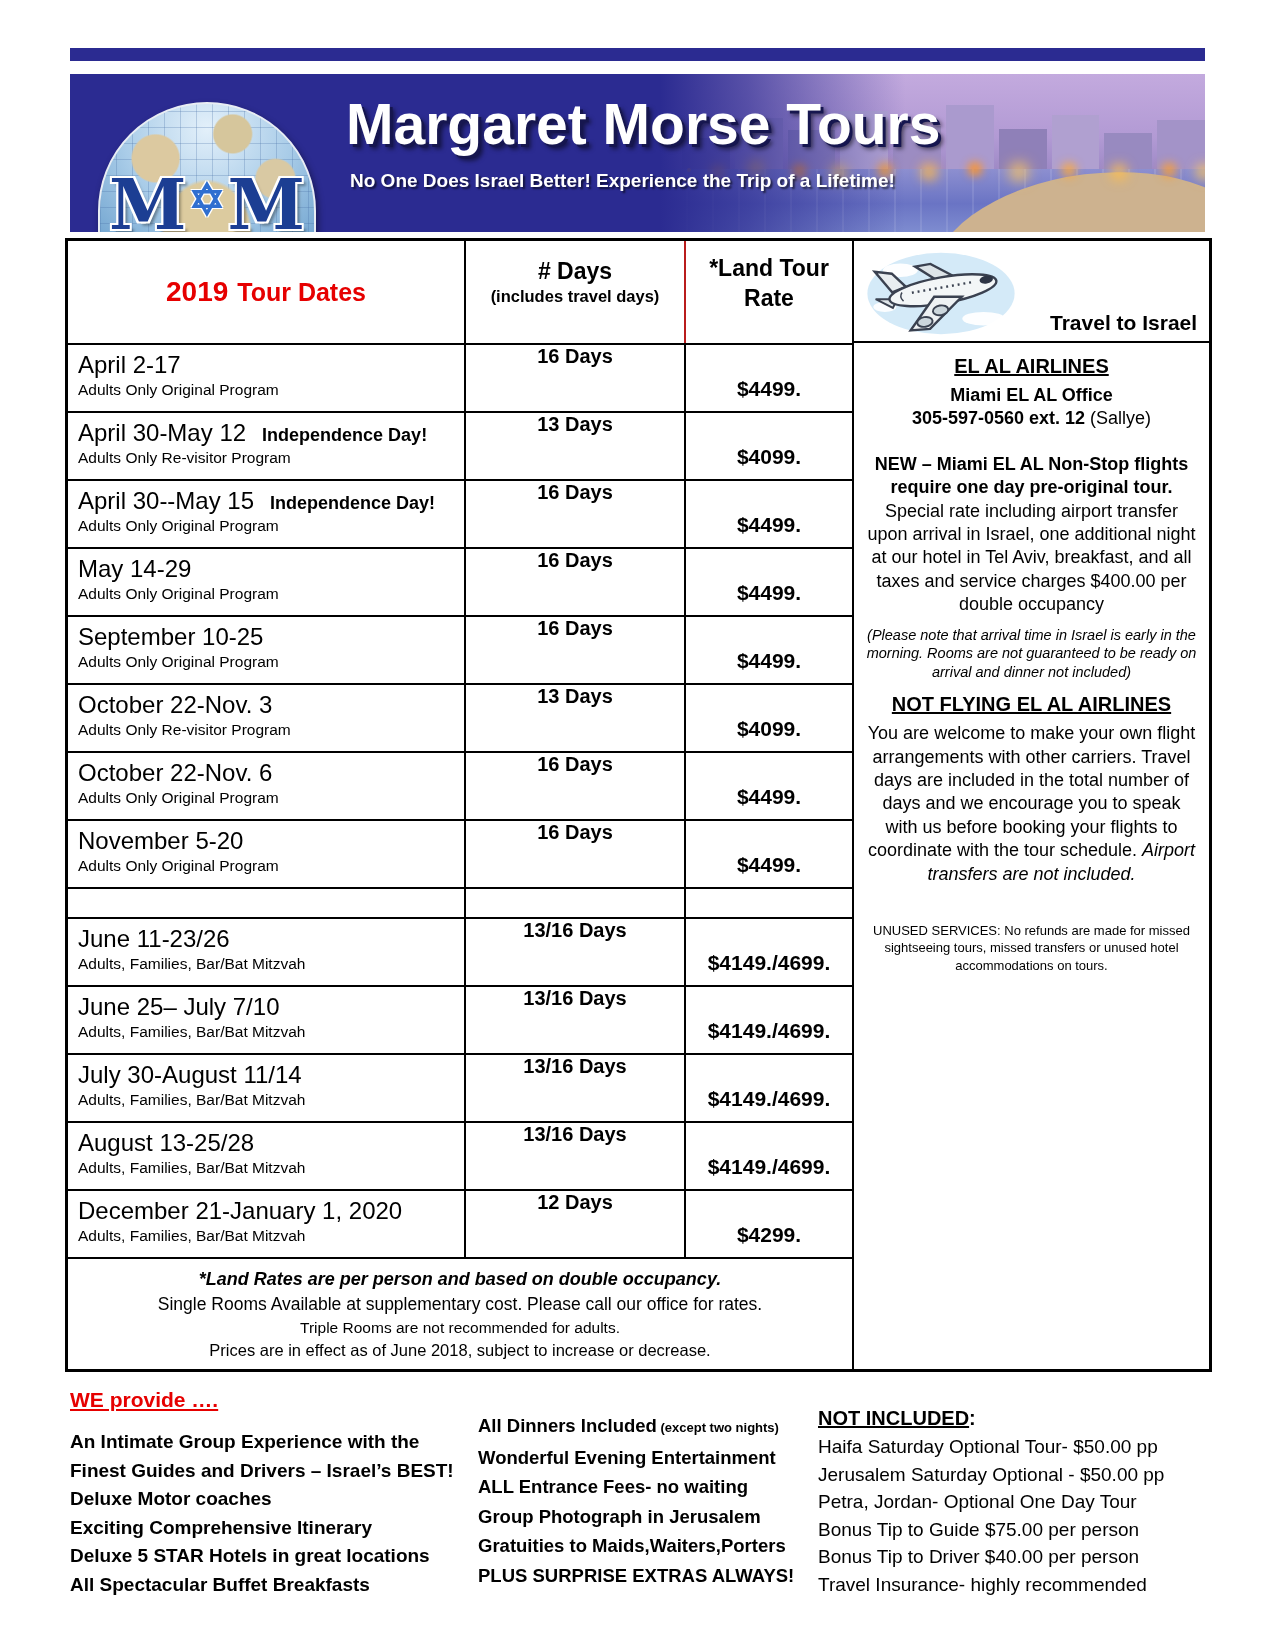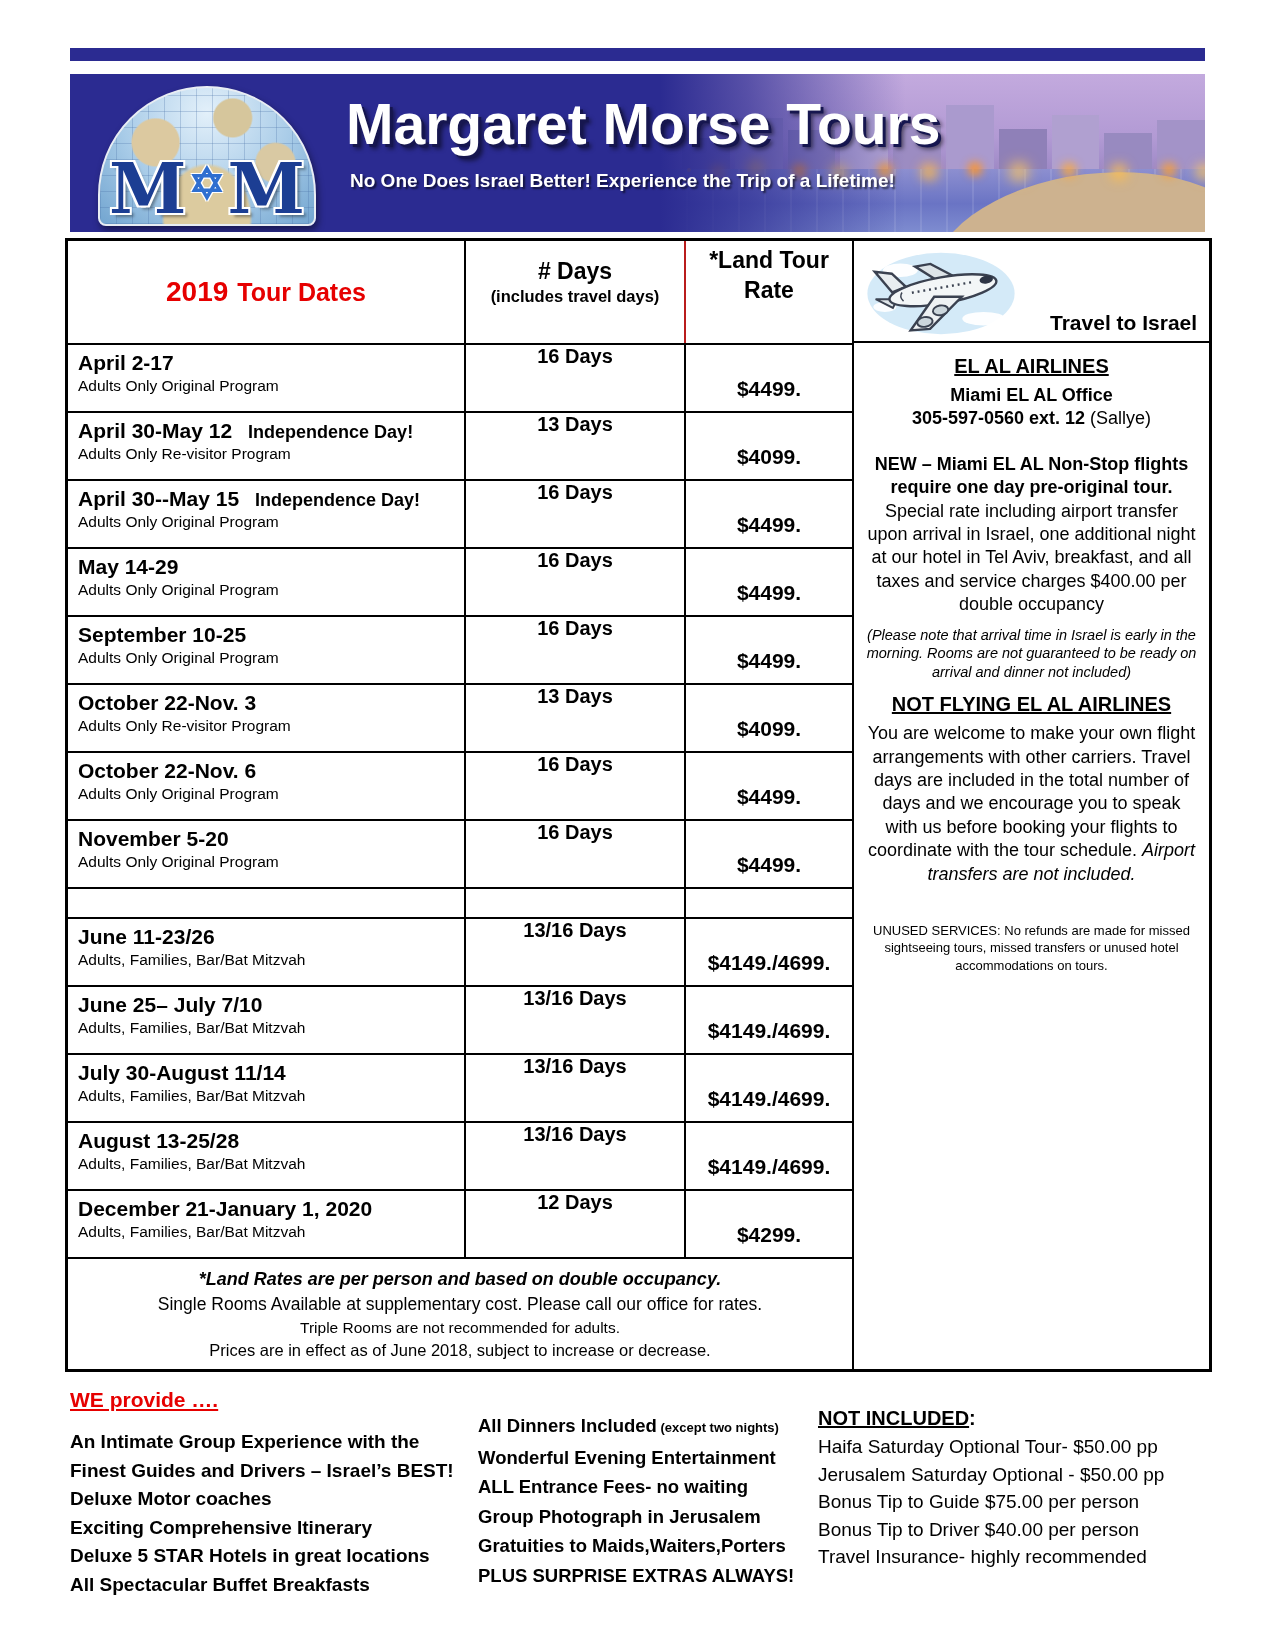--- a/index.html
+++ b/index.html
@@ -29,21 +29,21 @@
   .skyline .b:nth-child(10){height:68%;background:#a393c8;}
   .lights{position:absolute;bottom:38%;left:5%;width:4px;height:4px;border-radius:50%;background:#ffb649;
     box-shadow:28px 2px 10px 5px rgba(255,166,50,.9),66px -2px 12px 6px rgba(255,190,80,.85),
     110px 1px 9px 5px rgba(255,150,40,.9),150px 3px 12px 6px rgba(255,200,90,.8),
     196px 0 10px 5px rgba(255,160,45,.9),240px 2px 12px 6px rgba(255,185,70,.85),
     286px -1px 9px 5px rgba(255,150,40,.9),330px 2px 14px 7px rgba(255,200,90,.85),
     380px 0 10px 5px rgba(255,170,55,.9),430px 2px 12px 6px rgba(255,190,75,.85),
     480px 0 10px 5px rgba(255,160,45,.9),515px 2px 12px 6px rgba(255,200,90,.8);}
   .city .fade{position:absolute;inset:0;background:linear-gradient(90deg,#2b2b91 0%,rgba(43,43,145,.7) 16%,rgba(43,43,145,0) 45%);}
 
-  .logo{position:absolute;left:28px;top:12px;width:218px;height:140px;z-index:4;}
+  .logo{position:absolute;left:28px;top:28px;width:218px;height:140px;z-index:4;}
   .dome{position:absolute;inset:0;border-radius:110px 110px 8px 8px;border:2px solid #e8edf3;box-shadow:2px 4px 7px rgba(0,0,0,.45);
     background:
       radial-gradient(circle at 26% 40%,#dcc9a0 0 13%,rgba(0,0,0,0) 14%),
       radial-gradient(circle at 62% 22%,#d6c69c 0 11%,rgba(0,0,0,0) 12%),
       radial-gradient(circle at 82% 55%,#d9c9a3 0 10%,rgba(0,0,0,0) 11%),
       radial-gradient(ellipse at 50% 96%,#dccb9f 0 28%,rgba(0,0,0,0) 30%),
       repeating-linear-gradient(0deg,rgba(70,110,165,.28) 0 1px,rgba(0,0,0,0) 1px 16px),
       repeating-linear-gradient(90deg,rgba(70,110,165,.28) 0 1px,rgba(0,0,0,0) 1px 16px),
       radial-gradient(circle at 50% 18%,#e3f0fa 0%,#a9cce8 55%,#72a5d0 100%);}
   .dome-letters{position:absolute;left:0;right:0;bottom:2px;text-align:center;font-family:"DejaVu Serif","Liberation Serif",serif;font-weight:bold;color:#1c3e93;white-space:nowrap;}
@@ -63,27 +63,27 @@
   .right-part{flex:1;border-left:2px solid #000;display:flex;flex-direction:column;}
 
   .thead{height:102px;display:flex;flex-shrink:0;}
   .hc{box-sizing:border-box;}
   .hc1{width:398px;border-right:2px solid #000;display:flex;align-items:center;justify-content:center;color:#e60000;font-weight:bold;gap:9px;}
   .hc1 .year{font-size:28px;}
   .hc1 .rest{font-size:25px;}
   .hc2{width:220px;border-right:2px solid #b91c1c;display:flex;flex-direction:column;align-items:center;padding-top:17px;font-weight:bold;}
   .hc2 .l1{font-size:23px;}
   .hc2 .l2{font-size:16.5px;margin-top:2px;}
-  .hc3{flex:1;display:flex;flex-direction:column;align-items:center;padding-top:5px;font-weight:bold;font-size:23px;line-height:1.3;}
+  .hc3{flex:1;display:flex;flex-direction:column;align-items:center;padding-top:13px;font-weight:bold;font-size:23px;line-height:1.3;}
 
   .rows{display:flex;flex-direction:column;}
   .row{display:flex;border-top:2px solid #000;height:68px;box-sizing:border-box;flex-shrink:0;}
   .row.spacer{height:30px;}
   .rc1{width:398px;border-right:2px solid #000;box-sizing:border-box;padding:6px 0 0 10px;overflow:hidden;}
-  .date{font-size:21px;font-weight:bold;}
+  .date{font-size:24px;font-weight:normal;}
   .note{font-size:18px;font-weight:bold;margin-left:16px;}
   .program{font-size:15.5px;margin-top:2px;}
   .rc2{width:220px;border-right:2px solid #000;box-sizing:border-box;display:flex;justify-content:center;padding-bottom:10px;font-weight:bold;font-size:20px;}
   .rc3{flex:1;display:flex;align-items:flex-end;justify-content:center;padding-bottom:10px;font-weight:bold;font-size:21px;}
 
   .footnotes{border-top:2px solid #000;flex:1;display:flex;flex-direction:column;justify-content:center;text-align:center;padding:4px 10px;}
   .fn{margin:2px 0;}
   .fn-bold{font-weight:bold;font-style:italic;font-size:18px;}
   .fn-reg{font-size:17.5px;}
   .fn-small{font-size:15.5px;}
@@ -408,20 +408,21 @@
           <div class="item"><span>Gratuities to Maids,Waiters,Porters</span></div>
           <div class="item"><span>PLUS SURPRISE EXTRAS ALWAYS!</span></div>
         </div>
     </div>
     <div class="bcol3">
       <div class="head"><span class="u">NOT INCLUDED</span><span>:</span></div>
       <div>
 
       <div class="item">Haifa Saturday Optional Tour- $50.00 pp</div>
           <div class="item">Jerusalem Saturday Optional - $50.00 pp</div>
+          <div class="item">Petra, Jordan- Optional One Day Tour</div>
           <div class="item">Bonus Tip to Guide $75.00 per person</div>
           <div class="item">Bonus Tip to Driver $40.00 per person</div>
           <div class="item">Travel Insurance- highly recommended</div>
         </div>
     </div>
   </div>
 
 </div>
 
 </body></html>

